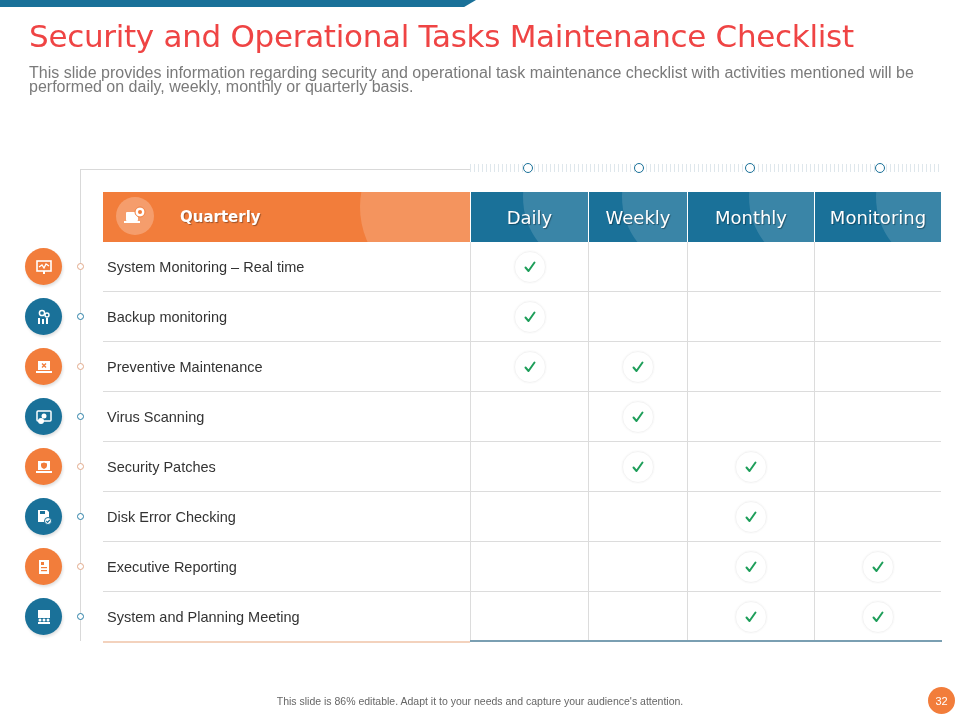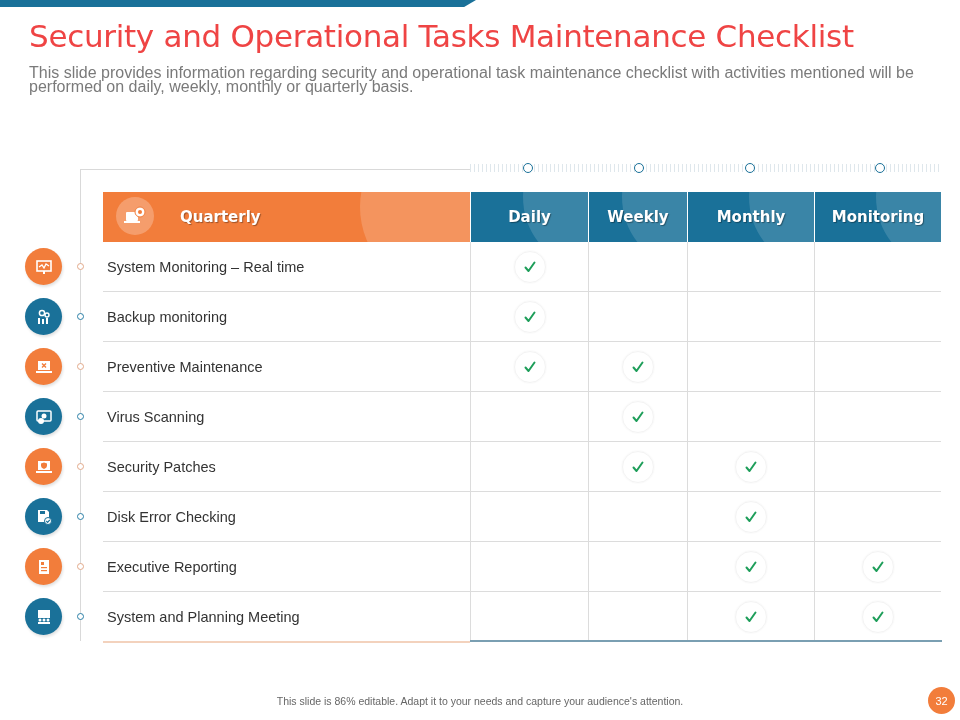--- a/index.html
+++ b/index.html
@@ -30,22 +30,22 @@
   .th-activities::after { content: ""; position: absolute; right: -60px; top: -70px; width: 170px; height: 170px;
     border-radius: 50%; background: rgba(255,255,255,0.18); }
   .th-icon-wrap { position: absolute; left: 13px; top: 5px; width: 38px; height: 38px; border-radius: 50%;
     background: rgba(255,255,255,0.25); display: flex; align-items: center; justify-content: center; }
   .th-label { position: absolute; left: 77px; top: 16px; font-family: "DejaVu Sans", sans-serif;
     font-weight: bold; font-size: 15px; color: #fff; text-shadow: 1px 1px 1px rgba(0,0,0,0.35); }
   .th-freq { position: relative; background: #1a7199; display: flex; align-items: center; justify-content: center;
     border-left: 1px solid #ffffff; overflow: hidden; }
   .th-freq::after { content: ""; position: absolute; right: -45px; top: -60px; width: 110px; height: 130px;
     border-radius: 50%; background: rgba(255,255,255,0.14); }
-  .th-freq span { position: relative; z-index: 1; font-family: "DejaVu Sans", sans-serif; font-weight: bold;
-    font-size: 15px; color: #fff; text-shadow: 1px 1px 1px rgba(0,0,0,0.35); }
+  .th-freq span { position: relative; z-index: 1; font-family: "DejaVu Sans", sans-serif; font-weight: normal;
+    font-size: 18px; color: #fff; text-shadow: 1px 1px 1px rgba(0,0,0,0.35); }
   .c-daily { width: 118px; }
   .c-weekly { width: 99px; }
   .c-monthly { width: 127px; }
   .c-quarterly { width: 127px; }
 
   .row { display: flex; height: 50px; border-bottom: 1px solid #dcdcdc; }
   .row:last-child { border-bottom: none; }
   .td-activity { width: 367px; display: flex; align-items: center; padding-left: 4px; font-size: 14.5px; color: #333; }
   .td { display: flex; align-items: center; justify-content: center; border-left: 1px solid #dcdcdc; }
   .check { width: 32px; height: 32px; border-radius: 50%; border: 1px solid #f3f3f3;

